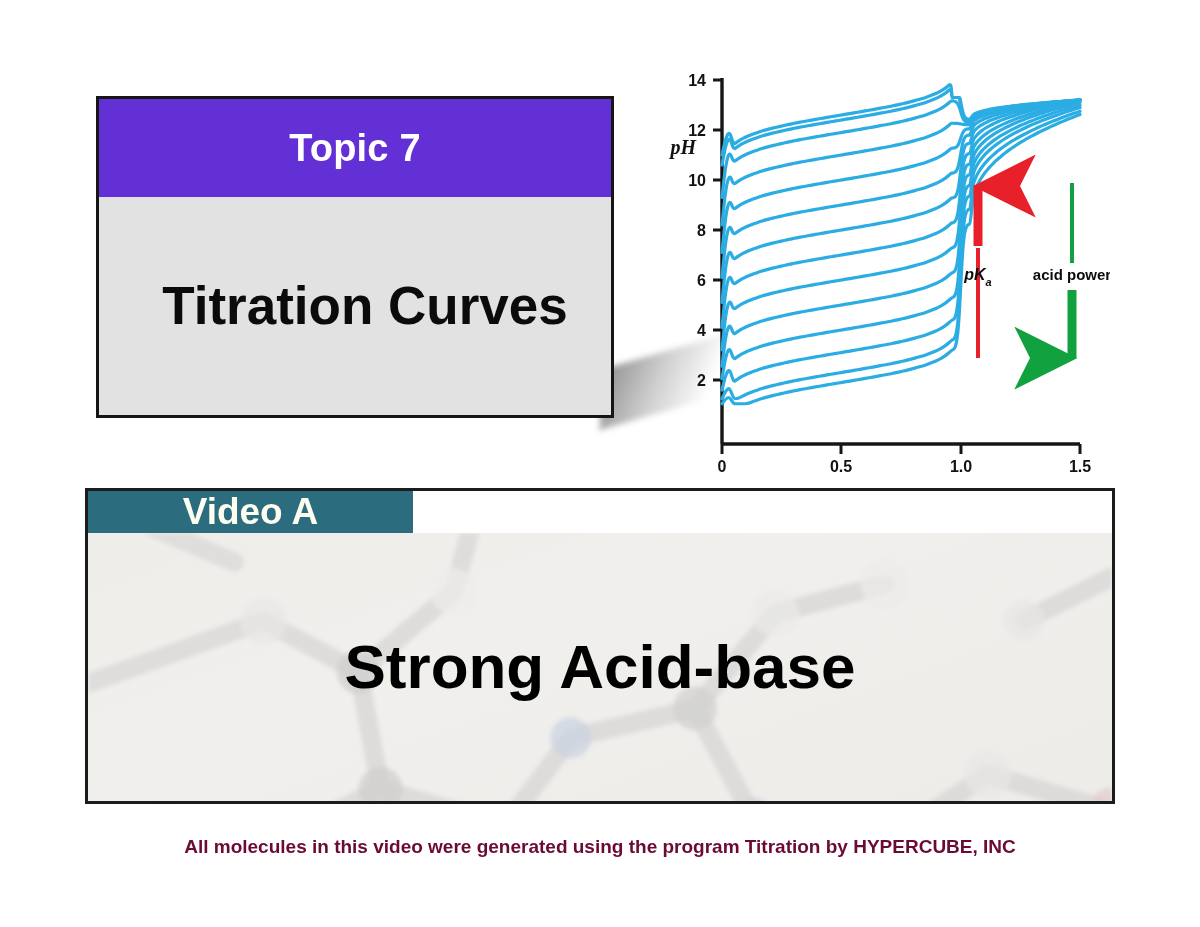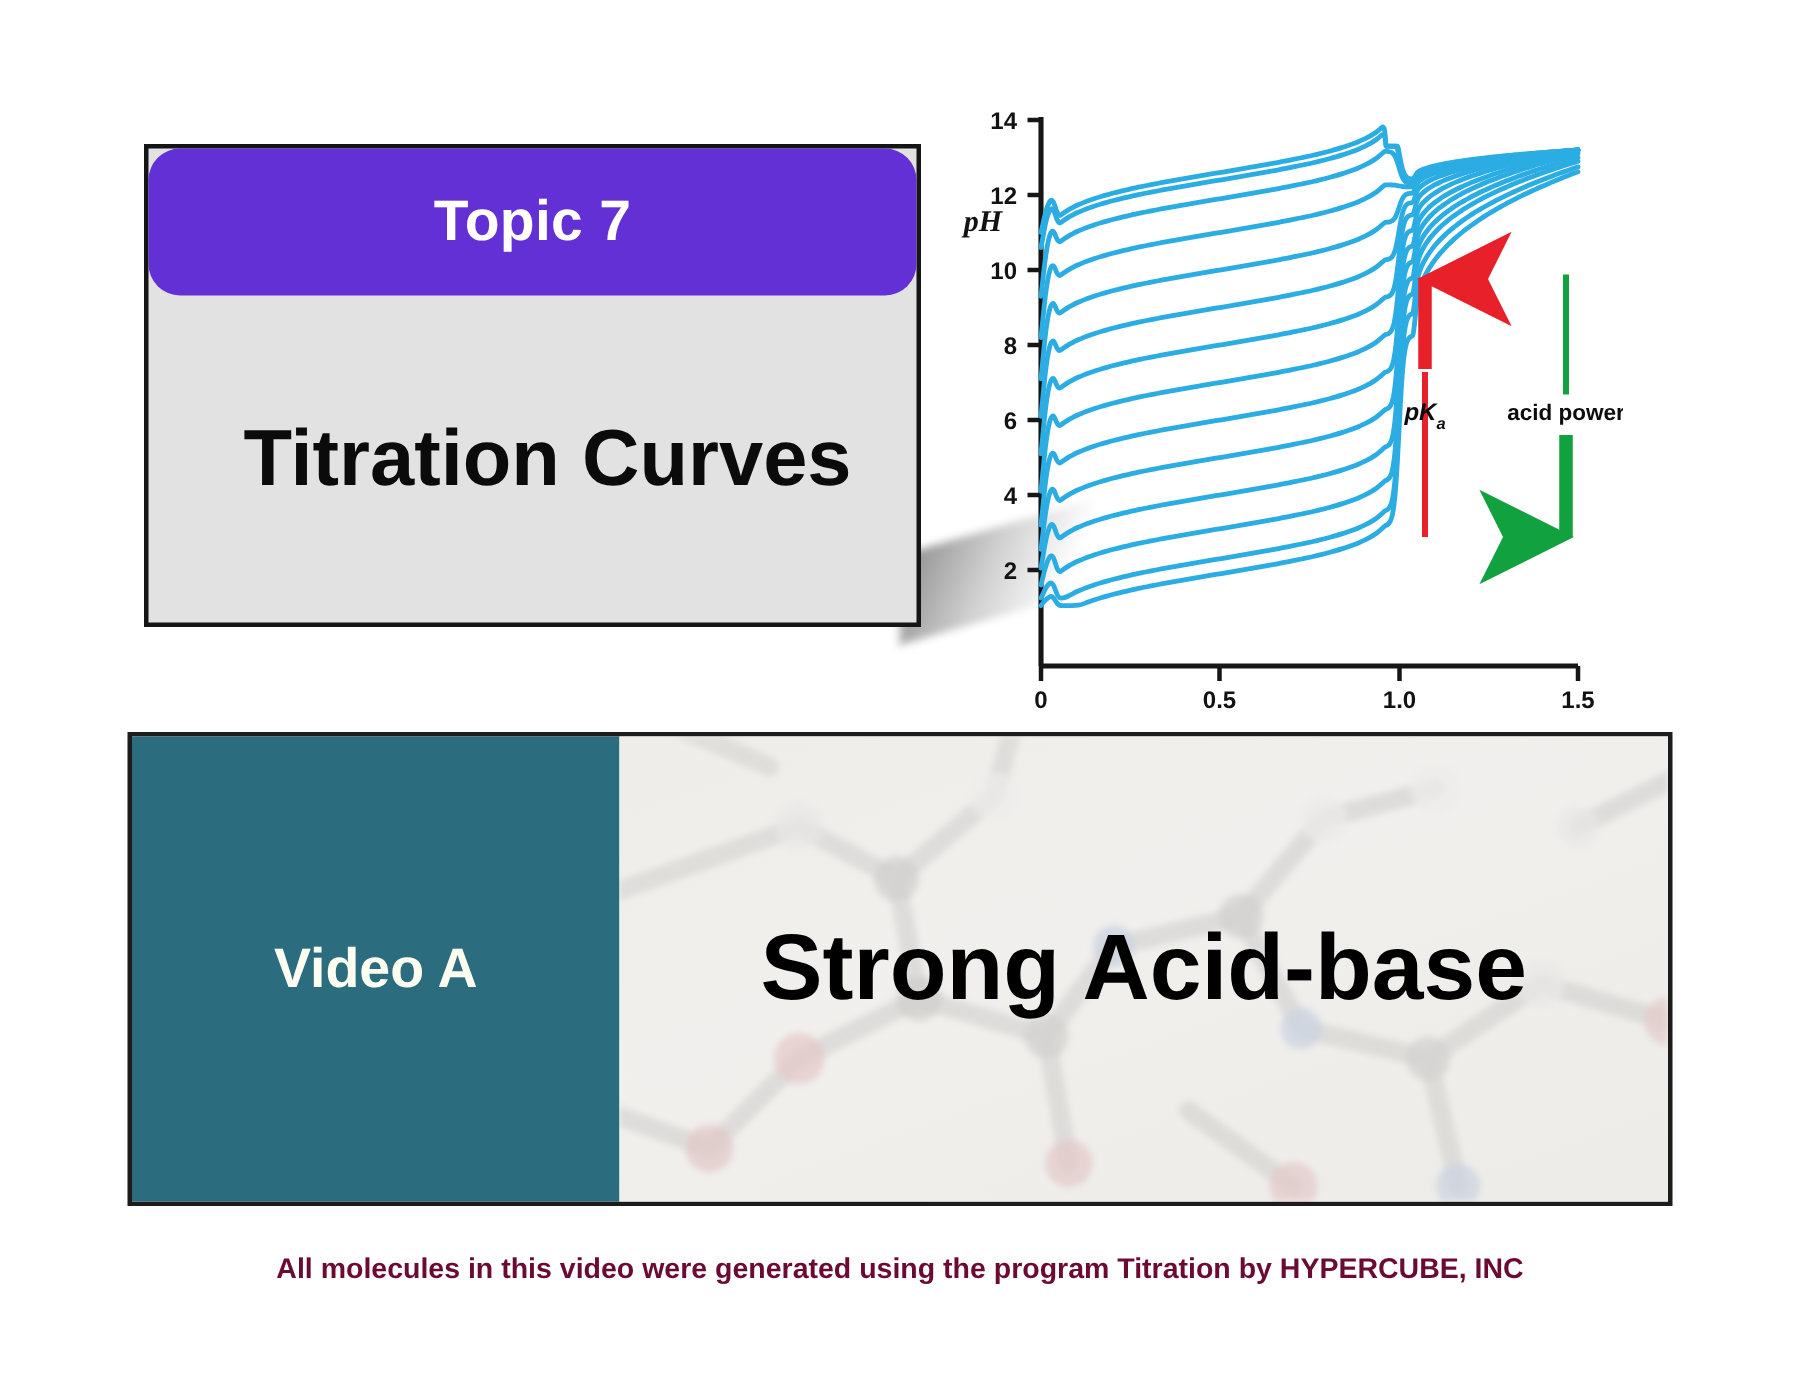--- a/index.html
+++ b/index.html
@@ -38,21 +38,20 @@
     box-sizing: border-box;
     background: #e2e2e2;
     z-index: 2;
   }
   #title-card-header {
     height: 98px;
     background: #6330d6;
     display: flex;
     align-items: center;
     justify-content: center;
-    border-radius: 21px;
   }
   #title-card-header-text {
     color: #ffffff;
     font-size: 38px;
     font-weight: bold;
     letter-spacing: 0.2px;
   }
   #title-card-body {
     height: calc(100% - 98px);
     display: flex;
@@ -64,40 +63,41 @@
     font-size: 53px;
     font-weight: bold;
     text-align: center;
     line-height: 1.1;
     margin-left: 20px;
   }
 
   
   #chart-figure {
     position: absolute;
-    left: 632px;
+    left: 660px;
     top: 58px;
     width: 450px;
     height: 420px;
     z-index: 3;
   }
   #chart-svg { display: block; }
 
   
   #video-banner {
     position: absolute;
     left: 85px;
     top: 488px;
     width: 1030px;
     height: 316px;
     border: 3px solid #1c1c1c;
     box-sizing: border-box;
     display: flex;
     z-index: 2;
     background: #ffffff;
+    flex-direction: column;
   }
   #video-label-panel {
     width: 325px;
     flex: none;
     background: #2b6c7f;
     display: flex;
     align-items: center;
     justify-content: center;
   }
   #video-label-text {

